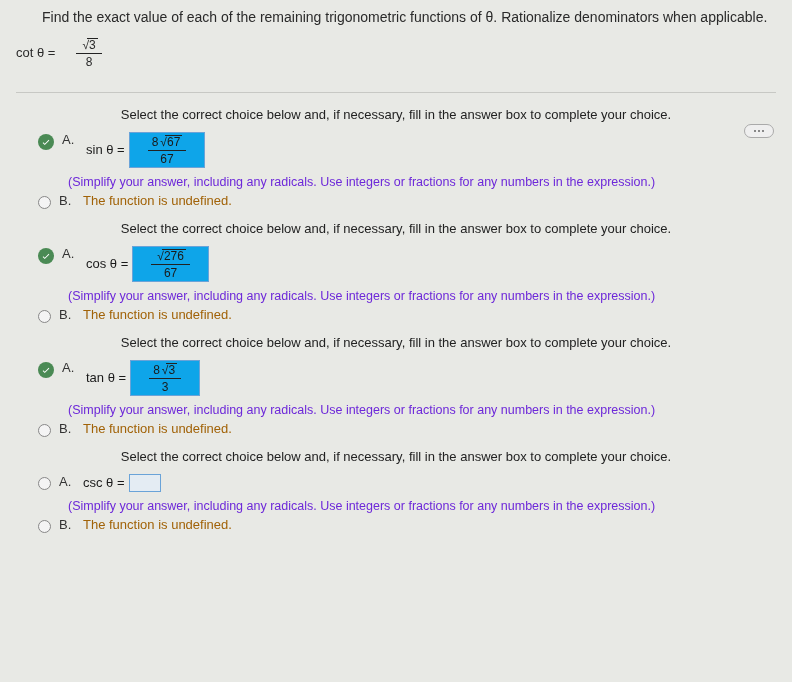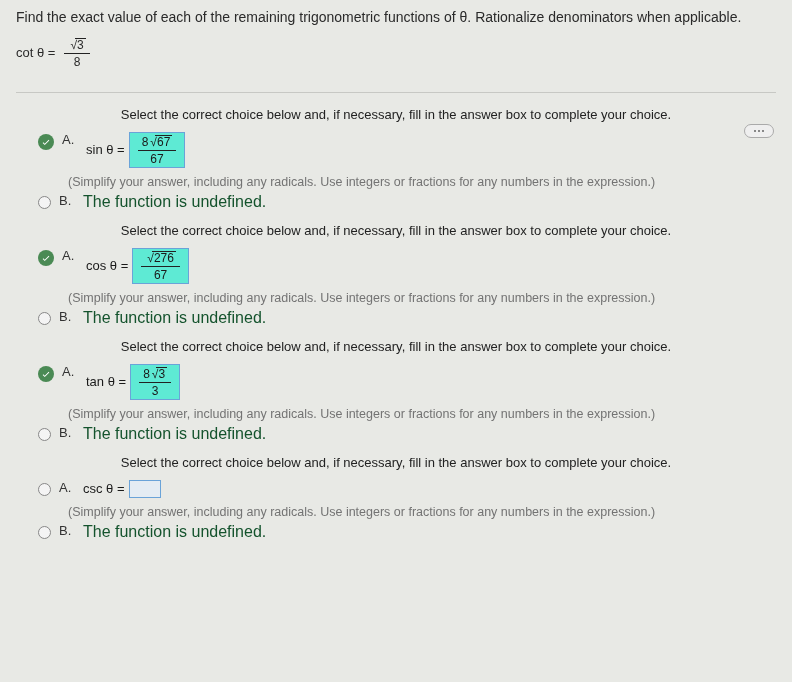--- a/index.html
+++ b/index.html
@@ -18,25 +18,26 @@
       width: 100%;
       height: 100%;
       padding: 8px 16px 16px 16px;
       position: relative;
     }
     .header-text {
       font-size: 14px;
       color: #2a2a2a;
       margin-bottom: 10px;
       line-height: 1.4;
+      margin-left: 26px;
     }
     .given {
       display: flex;
       align-items: center;
-      gap: 6px;
+      gap: 18px;
       margin: 8px 0 24px 0;
       color: #2a2a2a;
     }
     .frac {
       display: inline-flex;
       flex-direction: column;
       align-items: center;
       vertical-align: middle;
       line-height: 1;
       margin: 0 3px;
@@ -110,40 +111,40 @@
       color: #333;
       width: 16px;
       flex-shrink: 0;
     }
     .eqline { display:flex; align-items:center; gap:4px; margin-bottom:3px;}
     .ansbox {
       display: inline-flex;
       align-items: center;
       justify-content: center;
       border: 1px solid #6aa3d8;
-      background: #5eead4;
-      padding: 2px 5px;
+      background: #0ea5e9;
+      padding: 2px 15px;
       min-width: 44px;
       min-height: 30px;
     }
     .ansbox.empty {
       min-width: 32px;
       min-height: 18px;
       padding: 0;
       background:#e4ecf3;
     }
     .hint {
       font-size: 12.5px;
-      color: #737373;
+      color: #6d28d9;
       margin-left: 30px;
       margin-top: 2px;
     }
     .funcundef {
-      font-size: 16px;
-      color: #14532d;
+      font-size: 13px;
+      color: #a16207;
     }
   </style>
 </head>
 <body>
 
 <div class="page">
   <div class="header-text">Find the exact value of each of the remaining trigonometric functions of θ. Rationalize denominators when applicable.</div>
 
   <div class="given">
     <span>cot θ =</span>

